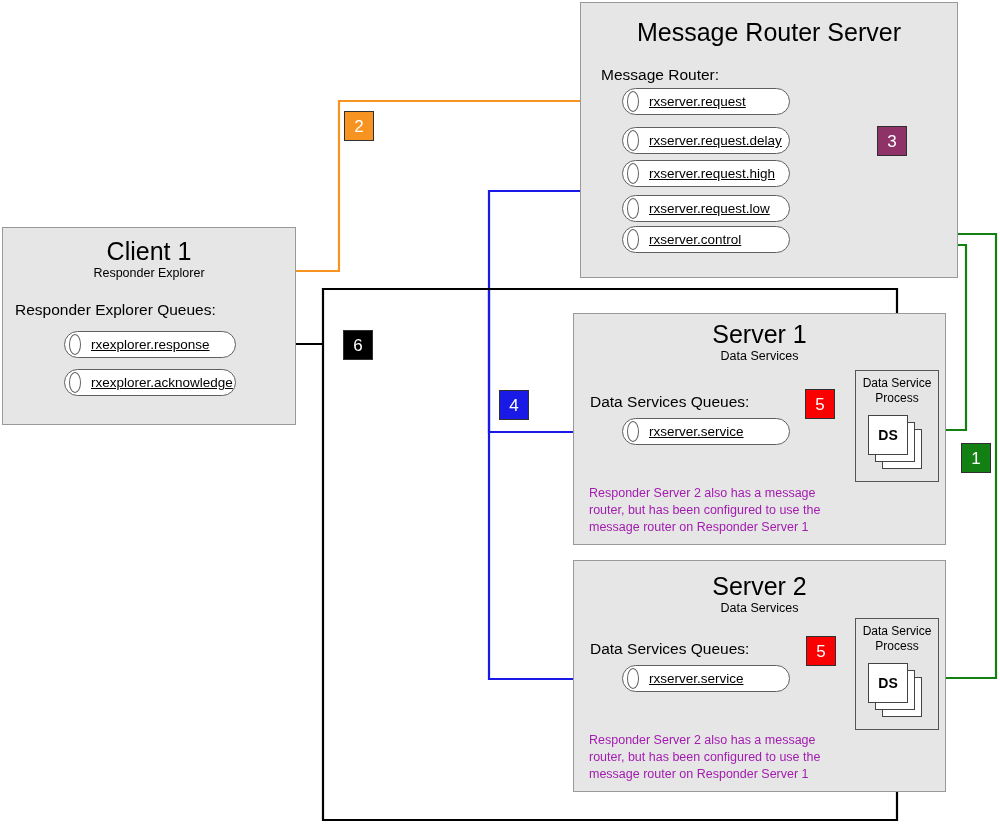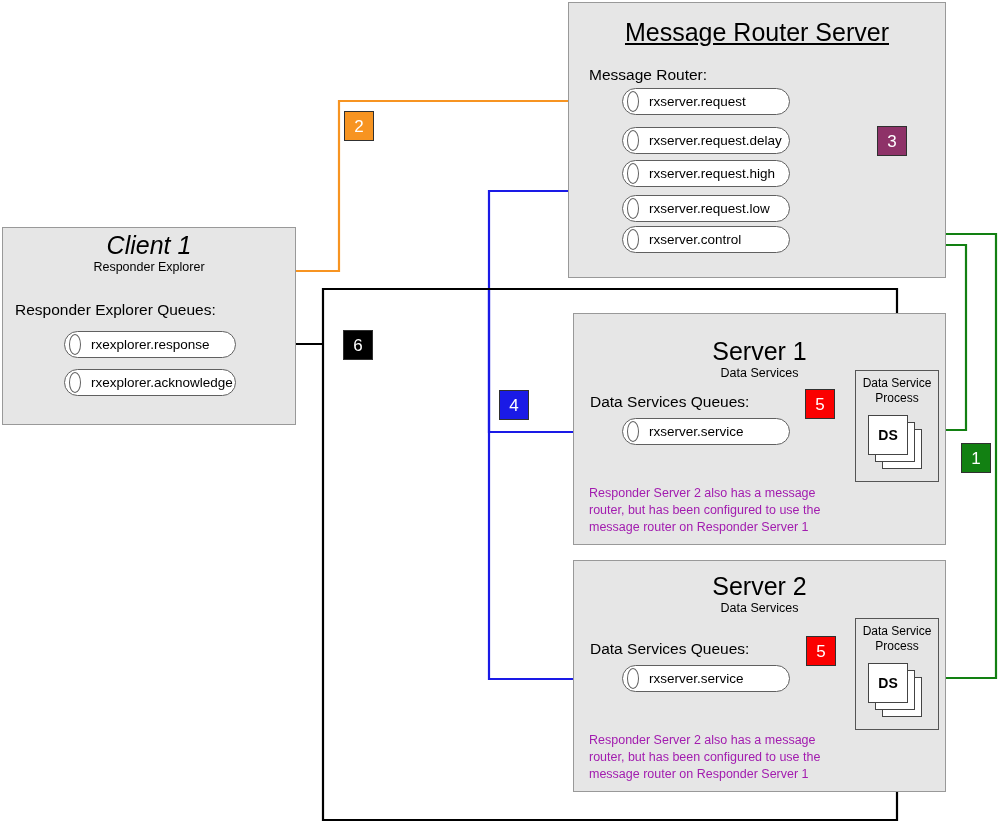--- a/index.html
+++ b/index.html
@@ -33,20 +33,21 @@
   
   .queue{
     position:absolute;
     box-sizing:border-box;
     background:#ffffff;
     border:1.5px solid #606060;
     border-radius:14px/14px;
     height:27px;
     display:flex;
     align-items:center;
+    text-decoration:underline;
   }
   .queue .cap{
     position:absolute;
     left:4px;top:2px;
     width:12px;height:21px;
     border:1.5px solid #606060;
     border-radius:50%;
     background:transparent;
     box-sizing:border-box;
   }
@@ -150,21 +151,21 @@
       <path d="M938,430 L966,430 L966,245 L799,245" fill="none" stroke="#128012" stroke-width="2.2" marker-end="url(#arrGreen)"></path>
       <path d="M938,678 L996,678 L996,234 L799,234" fill="none" stroke="#128012" stroke-width="2.2" marker-end="url(#arrGreen)"></path>
     </g>
 
     <g>
       <path d="M897,320 L897,289 L323,289 L323,820 L897,820 L897,770" fill="none" stroke="#000000" stroke-width="2.2"></path>
       <path d="M323,344 L242,344" fill="none" stroke="#000000" stroke-width="2.2" marker-end="url(#arrBlack)"></path>
     </g>
   </svg>
 
-  <div class="panel" style="left:568px;top:2px;width:378px;height:276px;text-decoration:underline;">
+  <div class="panel" style="left:580px;top:2px;width:378px;height:276px;">
     <div class="panel-title" style="margin-top:16px;">Message Router Server</div>
     <div class="panel-section-label" style="position:absolute;left:20px;top:63px;">Message Router:</div>
   </div>
 
   <div class="queue" style="left:622px;top:88px;width:168px;">
     <span class="cap"></span>
     <span class="qlabel">rxserver.request</span>
   </div>
   <div class="queue" style="left:622px;top:127px;width:168px;">
     <span class="cap"></span>
@@ -177,36 +178,36 @@
   <div class="queue" style="left:622px;top:226px;width:168px;">
     <span class="cap"></span>
     <span class="qlabel">rxserver.control</span>
   </div>
   <div class="queue" style="left:622px;top:195px;width:168px;">
     <span class="cap"></span>
     <span class="qlabel">rxserver.request.low</span>
   </div>
 
   <div class="panel" style="left:2px;top:227px;width:294px;height:198px;">
-    <div class="panel-title" style="margin-top:4px;font-style:italic;">Client 1</div>
+    <div class="panel-title" style="margin-top:10px;">Client 1</div>
     <div class="panel-sub">Responder Explorer</div>
     <div class="panel-section-label" style="position:absolute;left:12px;top:73px;">Responder Explorer Queues:</div>
   </div>
 
   <div class="queue" style="left:64px;top:331px;width:172px;">
     <span class="cap"></span>
     <span class="qlabel">rxexplorer.response</span>
   </div>
   <div class="queue" style="left:64px;top:369px;width:172px;">
     <span class="cap"></span>
     <span class="qlabel">rxexplorer.acknowledge</span>
   </div>
 
   <div class="panel" style="left:573px;top:313px;width:373px;height:232px;">
-    <div class="panel-title" style="margin-top:24px;">Server 1</div>
+    <div class="panel-title" style="margin-top:7px;">Server 1</div>
     <div class="panel-sub">Data Services</div>
     <div class="panel-section-label" style="position:absolute;left:16px;top:79px;">Data Services Queues:</div>
   </div>
 
   <div class="queue" style="left:622px;top:418px;width:168px;">
     <span class="cap"></span>
     <span class="qlabel">rxserver.service</span>
   </div>
 
   <div class="dsproc" style="left:855px;top:370px;width:84px;height:112px;">

